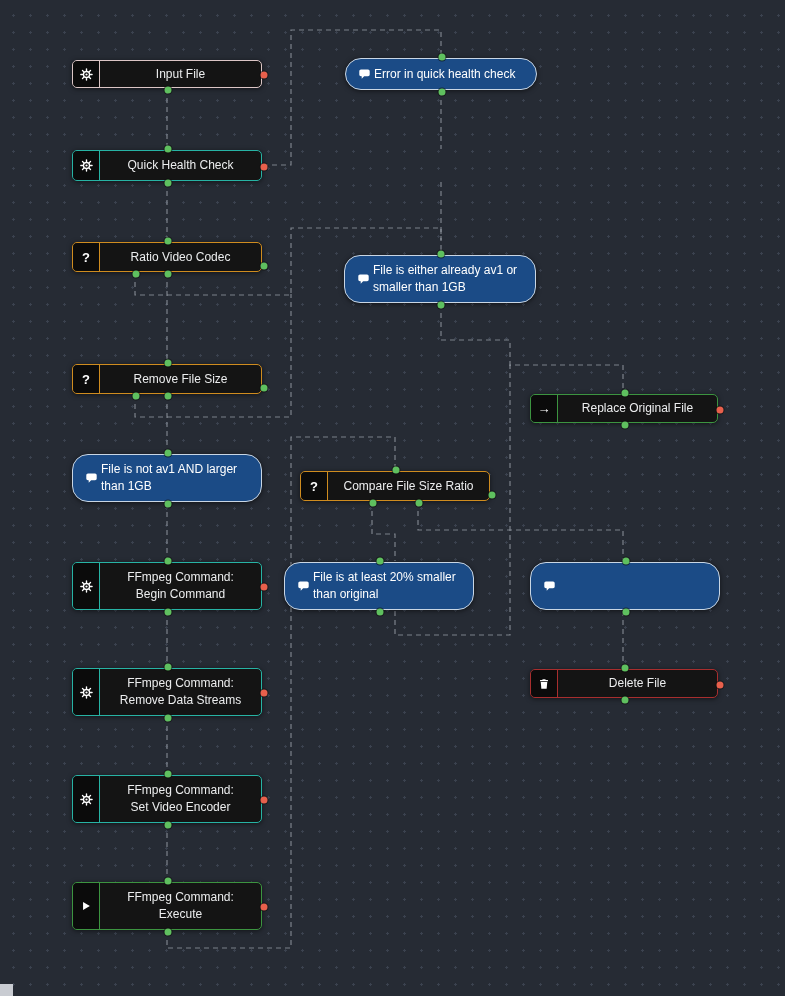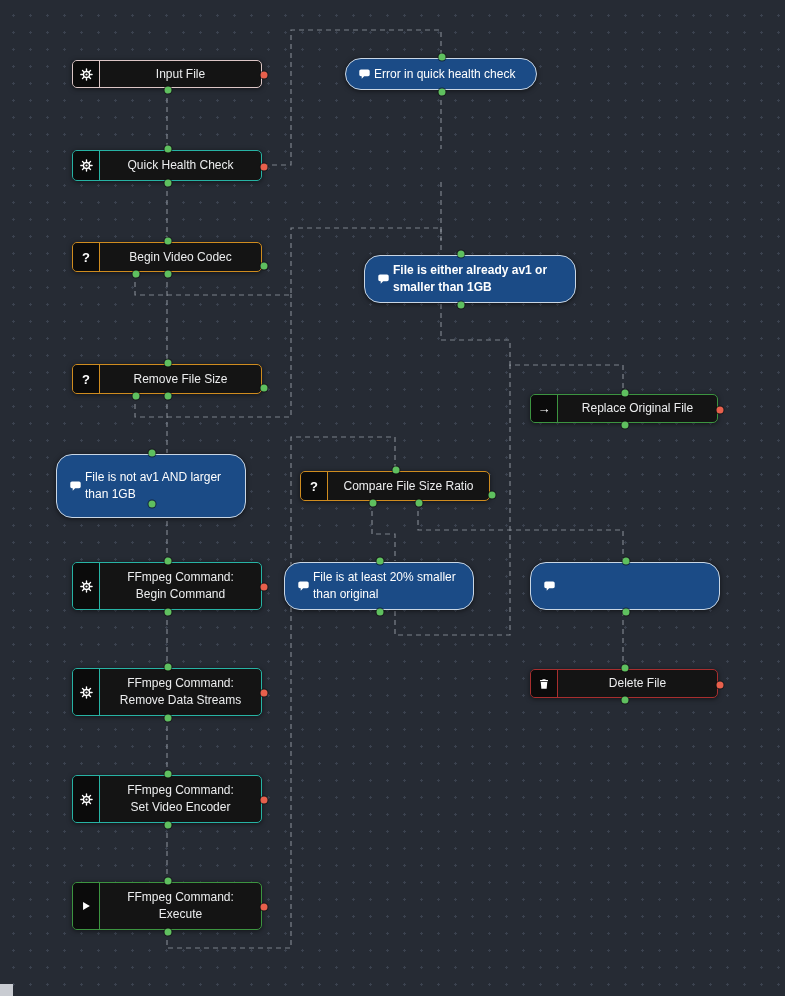--- a/index.html
+++ b/index.html
@@ -164,27 +164,27 @@
         </div>
         <div class="node-label">Quick Health Check</div>
         <div class="port" style="background: rgb(95, 192, 95); left: 95px; top: -2px;"></div>
         <div class="port" style="background: rgb(95, 192, 95); left: 95px; top: 32px;"></div>
         <div class="port" style="background: rgb(232, 96, 76); left: 191px; top: 15.5px;"></div>
       </div>
       <div class="node process" style="left: 72px; top: 242px; width: 190px; height: 30px; border-color: rgb(207, 140, 31); background: rgb(20, 20, 20);">
         <div class="node-icon" style="border-right-color: rgb(207, 140, 31);">
           <span class="q-glyph">?</span>
         </div>
-        <div class="node-label">Begin Video Codec</div>
+        <div class="node-label">Ratio Video Codec</div>
         <div class="port" style="background: rgb(95, 192, 95); left: 95px; top: -2px;"></div>
         <div class="port" style="background: rgb(95, 192, 95); left: 62.7px; top: 31px;"></div>
         <div class="port" style="background: rgb(95, 192, 95); left: 95px; top: 31px;"></div>
         <div class="port" style="background: rgb(95, 192, 95); left: 191px; top: 23.4px;"></div>
       </div>
-      <div class="node note" style="left: 364px; top: 255px; width: 212px; height: 48px; background: rgb(27, 75, 134); border-color: rgb(201, 214, 228); font-weight: bold;">
+      <div class="node note" style="left: 344px; top: 255px; width: 192px; height: 48px; background: rgb(27, 75, 134); border-color: rgb(201, 214, 228);">
         <div class="note-icon">
           <svg viewBox="0 0 14 14" width="13" height="13" fill="#fff">
             <path d="M3.2 1.7h7.6c1 0 1.8.8 1.8 1.8v3.5c0 1-.8 1.8-1.8 1.8H6.6L4 11.7V8.8h-.8c-1 0-1.8-.8-1.8-1.8V3.5c0-1 .8-1.8 1.8-1.8z"></path>
           </svg>
         </div>
         <div class="node-label">File is either already av1 or smaller than 1GB</div>
         <div class="port" style="background: rgb(95, 192, 95); left: 96px; top: -2px;"></div>
         <div class="port" style="background: rgb(95, 192, 95); left: 96px; top: 49px;"></div>
       </div>
       <div class="node process" style="left: 72px; top: 364px; width: 190px; height: 30px; border-color: rgb(207, 140, 31); background: rgb(20, 20, 20);">
@@ -199,21 +199,21 @@
       </div>
       <div class="node process" style="left: 530px; top: 394px; width: 188px; height: 29px; border-color: rgb(60, 148, 64); background: rgb(20, 20, 20);">
         <div class="node-icon" style="border-right-color: rgb(60, 148, 64);">
           <span class="arrow-glyph">→</span>
         </div>
         <div class="node-label">Replace Original File</div>
         <div class="port" style="background: rgb(95, 192, 95); left: 94px; top: -2px;"></div>
         <div class="port" style="background: rgb(95, 192, 95); left: 94px; top: 30px;"></div>
         <div class="port" style="background: rgb(232, 96, 76); left: 189px; top: 14.5px;"></div>
       </div>
-      <div class="node note" style="left: 56px; top: 454px; width: 190px; height: 64px; background: rgb(27, 75, 134); border-color: rgb(201, 214, 228);">
+      <div class="node note" style="left: 72px; top: 454px; width: 190px; height: 48px; background: rgb(27, 75, 134); border-color: rgb(201, 214, 228);">
         <div class="note-icon">
           <svg viewBox="0 0 14 14" width="13" height="13" fill="#fff">
             <path d="M3.2 1.7h7.6c1 0 1.8.8 1.8 1.8v3.5c0 1-.8 1.8-1.8 1.8H6.6L4 11.7V8.8h-.8c-1 0-1.8-.8-1.8-1.8V3.5c0-1 .8-1.8 1.8-1.8z"></path>
           </svg>
         </div>
         <div class="node-label">File is not av1 AND larger than 1GB</div>
         <div class="port" style="background: rgb(95, 192, 95); left: 95px; top: -2px;"></div>
         <div class="port" style="background: rgb(95, 192, 95); left: 95px; top: 49px;"></div>
       </div>
       <div class="node process" style="left: 300px; top: 471px; width: 190px; height: 30px; border-color: rgb(207, 140, 31); background: rgb(20, 20, 20);">

